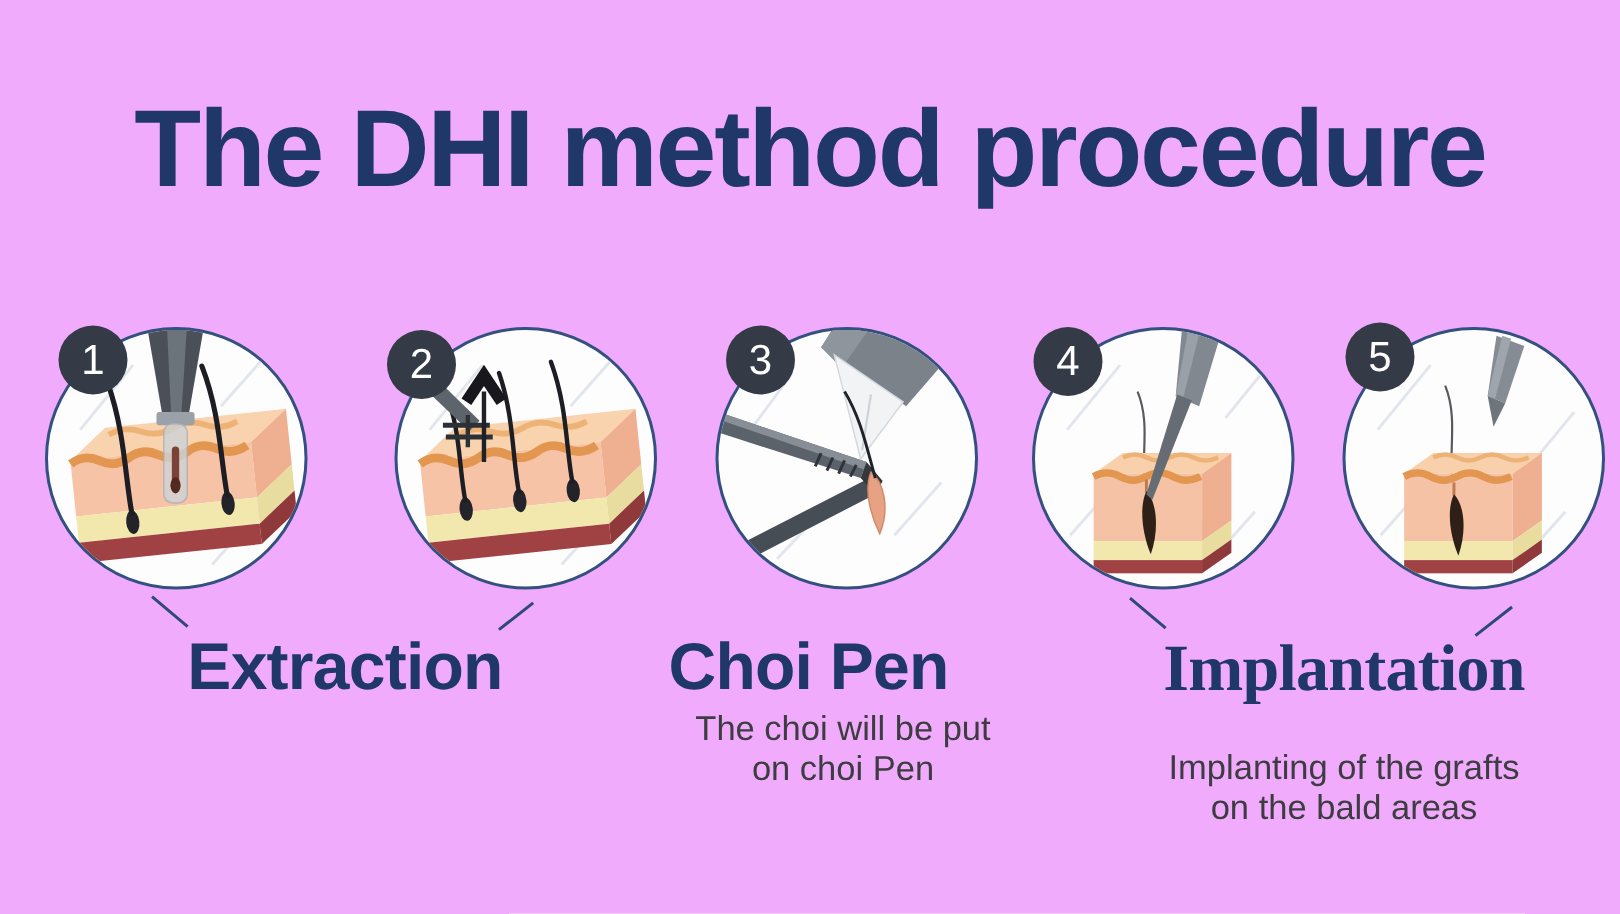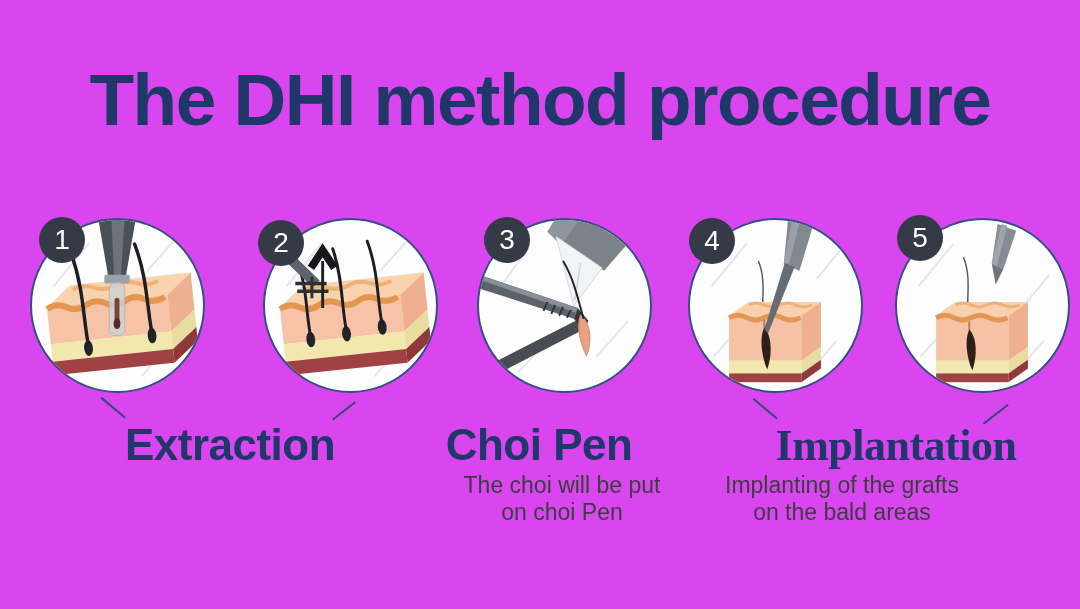--- a/index.html
+++ b/index.html
@@ -1,19 +1,19 @@
 <!DOCTYPE html>
 <html><head>
 <meta charset="utf-8">
 <style>
   html,body{margin:0;padding:0;}
   body{font-family:"Liberation Sans","DejaVu Sans",sans-serif;}
   #canvas{
     position:relative;width:1080px;height:609px;overflow:hidden;
-    background:#d946ef;
+    background:#f0abfc;
   }
   .title{
     position:absolute;top:58px;left:0;width:1080px;text-align:center;
     font-size:73px;font-weight:bold;letter-spacing:-1.5px;color:#20376a;
   }
   .circle{
     position:absolute;top:218px;width:175px;height:175px;border-radius:50%;
     background:#fdfdfe;border:2px solid #33507f;box-sizing:border-box;
     overflow:hidden;
   }
@@ -36,21 +36,21 @@
   .ll4{left:983px;top:423px;width:31px;transform:rotate(-38deg);}
   .heading{
     position:absolute;top:420px;width:320px;text-align:center;
     font-size:44px;font-weight:bold;letter-spacing:-0.5px;color:#20376a;
   }
   .h1{left:70px;} .h2{left:379px;} .h3{left:736px;font-family:Liberation Serif, serif;}
   .body-text{
     position:absolute;top:472px;width:320px;text-align:center;
     font-size:23px;line-height:1.17;color:#3d3d41;white-space:pre-line;
   }
-  .t1{left:70px;} .t2{left:402px;} .t3{left:682px;}
+  .t1{left:70px;} .t2{left:402px;} .t3{left:736px;margin-top:26px;}
 </style>
 </head>
 <body>
 
 <div id="canvas">
 
   <div class="title">The DHI method procedure</div>
 
   <div class="badge b1">1</div>
   <div class="badge b2">2</div>

